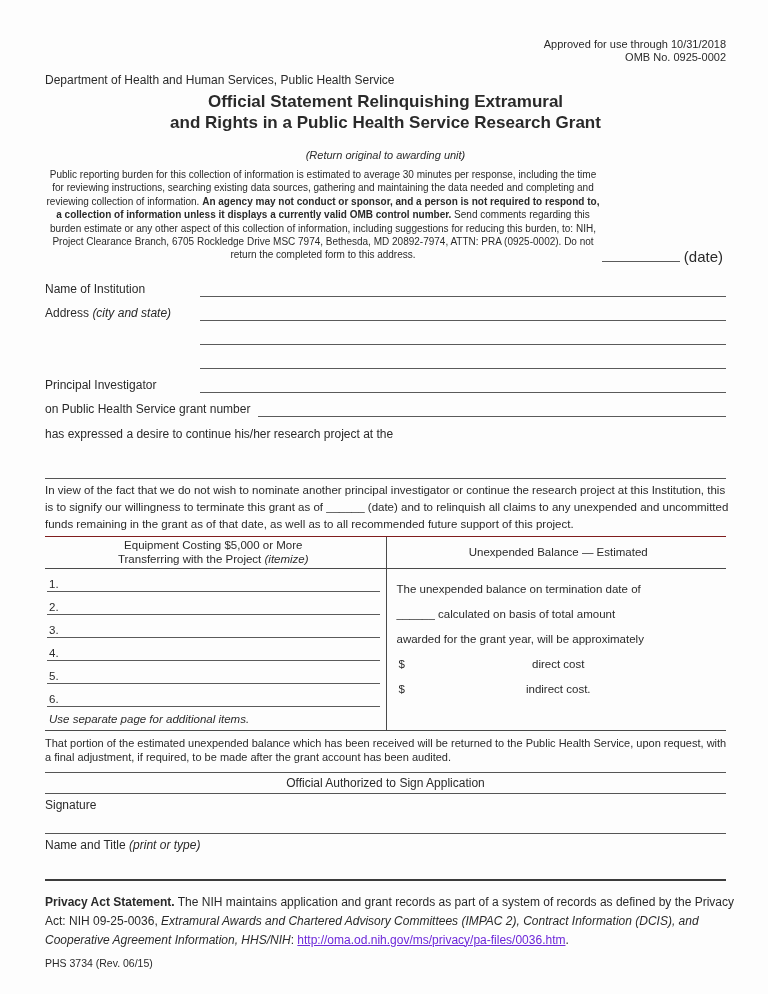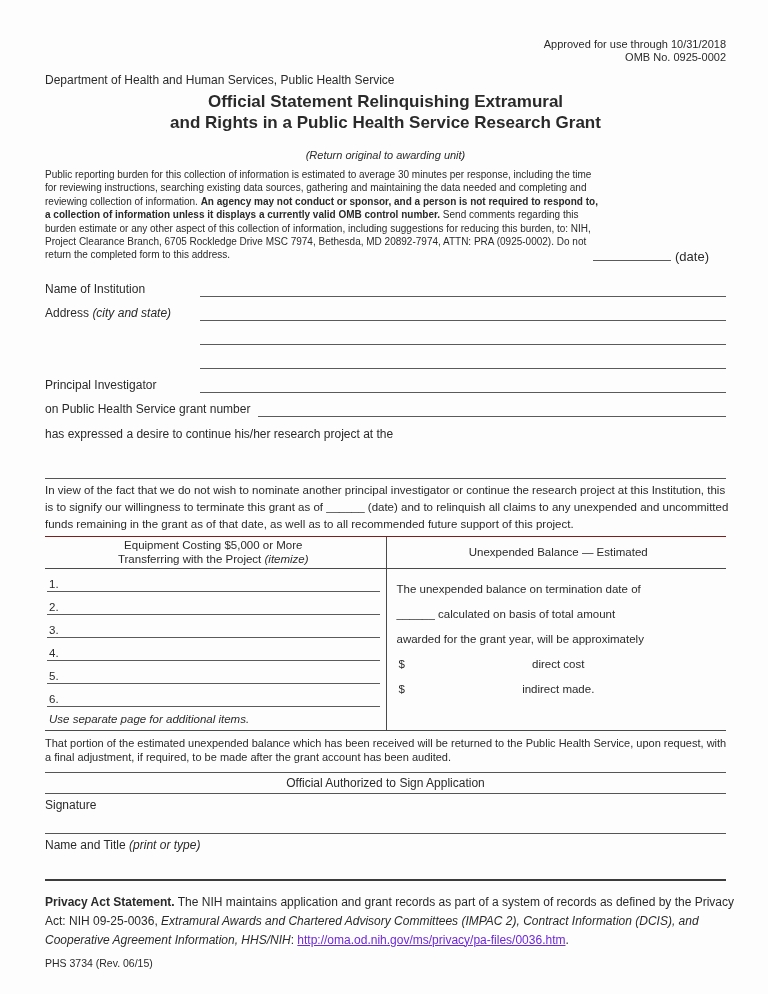--- a/index.html
+++ b/index.html
@@ -10,23 +10,23 @@
     background:#fdfdfd; color:#2a2a2a;
     font-family:"Liberation Sans", sans-serif;
     padding:38px 42px 0 45px;
   }
   .right-align { text-align:right; font-size:11px; line-height:13px; }
   .dept { text-align:left; font-size:12px; margin-top:9px; }
   .title { text-align:center; font-size:17px; font-weight:bold; line-height:21px; margin-top:4px; }
   .subtitle { text-align:center; font-style:italic; font-size:11px; margin-top:16px; }
 
   .burden { position:relative; margin-top:7px; font-size:10px; line-height:13.4px; min-height:96px; }
-  .burden-text { display:block; width:556px; }
+  .burden-text { display:block; width:556px;text-align:center; }
   .b { font-weight:bold; }
-  .date-slot { position:absolute; right:17px; bottom:1px; font-size:13px; white-space:nowrap; }
+  .date-slot { position:absolute; right:3px; bottom:1px; font-size:15px; white-space:nowrap; }
   .fill { display:inline-block; border-bottom:1px solid #5a5a5a; vertical-align:baseline; }
   .w78 { width:78px; }
 
   .fields { margin-top:9px; }
   .frow { display:flex; align-items:flex-end; height:24px; font-size:12px; }
   .flabel { white-space:nowrap; min-width:155px; padding-bottom:1px; }
   .flabel.wide { min-width:0; padding-right:8px; }
   .fline { flex:1; border-bottom:1px solid #5a5a5a; height:20px; }
   .it { font-style:italic; }
   .plain-row { height:24px; display:flex; align-items:flex-end; font-size:12px; }
@@ -151,21 +151,21 @@
       <div class="hr t-head-sep-r"></div>
       <div class="bal-line bal-first">The unexpended balance on termination date of</div>
       <div class="bal-line">______ calculated on basis of total amount</div>
       <div class="bal-line">awarded for the grant year, will be approximately</div>
       <div class="dollar-row">
         <span class="ds">$</span>
         <span class="cost">direct cost</span>
       </div>
       <div class="dollar-row">
         <span class="ds">$</span>
-        <span class="cost">indirect made.</span>
+        <span class="cost">indirect cost.</span>
       </div>
     </div>
   </div>
 
   <div class="return-clause">That portion of the estimated unexpended balance which has been received will be returned to the Public Health Service, upon request, with a final adjustment, if required, to be made after the grant account has been audited.</div>
 
   <div class="hr sign-hr"></div>
   <div class="sign-header">Official Authorized to Sign Application</div>
   <div class="hr"></div>
   <div class="sig-row">

